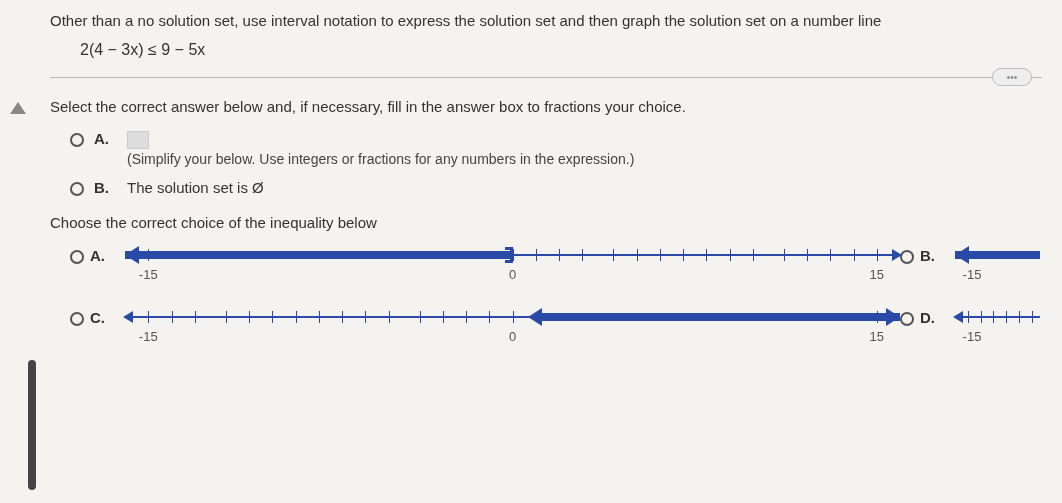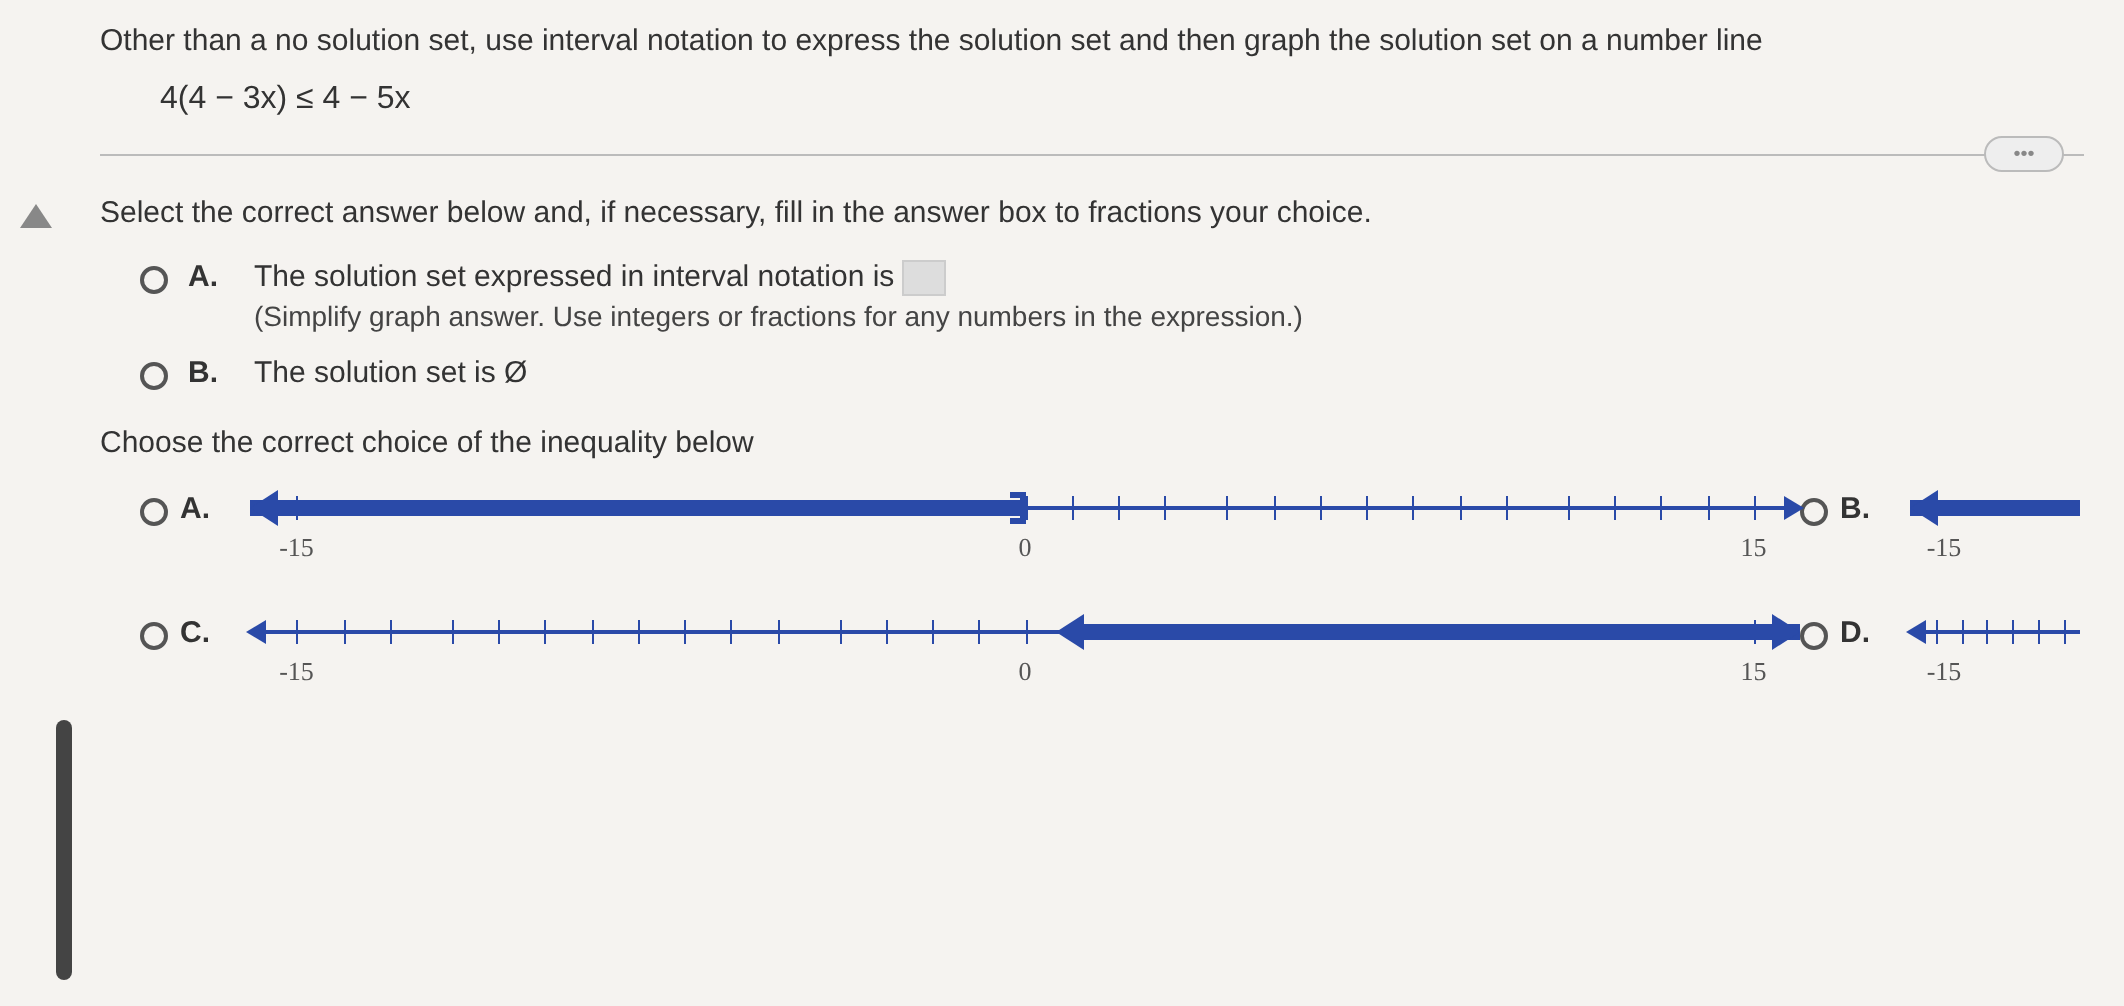--- a/index.html
+++ b/index.html
@@ -145,44 +145,43 @@
       width: 8px;
       border: 3px solid #2a4aa8;
       border-left: none;
     }
     .nl-labels {
       position: relative;
       height: 18px;
       font-size: 13px;
       color: #555;
     }
-    .nl-label { position: absolute; transform: translateX(-50%); font-family: Liberation Serif, serif; }
+    .nl-label { position: absolute; transform: translateX(-50%); }
   </style>
 </head>
 <body>
 
 <div class="indicator-arrow"></div>
 <div class="side-scroll"></div>
 
 <div class="question-text">Other than a no solution set, use interval notation to express the solution set and then graph the solution set on a number line</div>
-<div class="equation">4(4 − 3x) ≤ 4 − 5x</div>
+<div class="equation">2(4 − 3x) ≤ 9 − 5x</div>
 
 <div class="hr-line">
   <div class="toolbar-pill">•••</div>
 </div>
 
 <div class="sub-instruction">Select the correct answer below and, if necessary, fill in the answer box to fractions your choice.</div>
 
 <div class="choice-row">
   <div class="radio"></div>
   <div class="choice-label">A.</div>
   <div class="choice-body">
-    <span>The solution set expressed in interval notation is </span>
     <span class="answer-box"></span>
-    <div class="hint">(Simplify graph answer. Use integers or fractions for any numbers in the expression.)</div>
+    <div class="hint">(Simplify your below. Use integers or fractions for any numbers in the expression.)</div>
   </div>
 </div>
 
 <div class="choice-row">
   <div class="radio"></div>
   <div class="choice-label">B.</div>
   <div class="choice-body">The solution set is Ø</div>
 </div>
 
 <div class="graph-section-label">Choose the correct choice of the inequality below</div>

